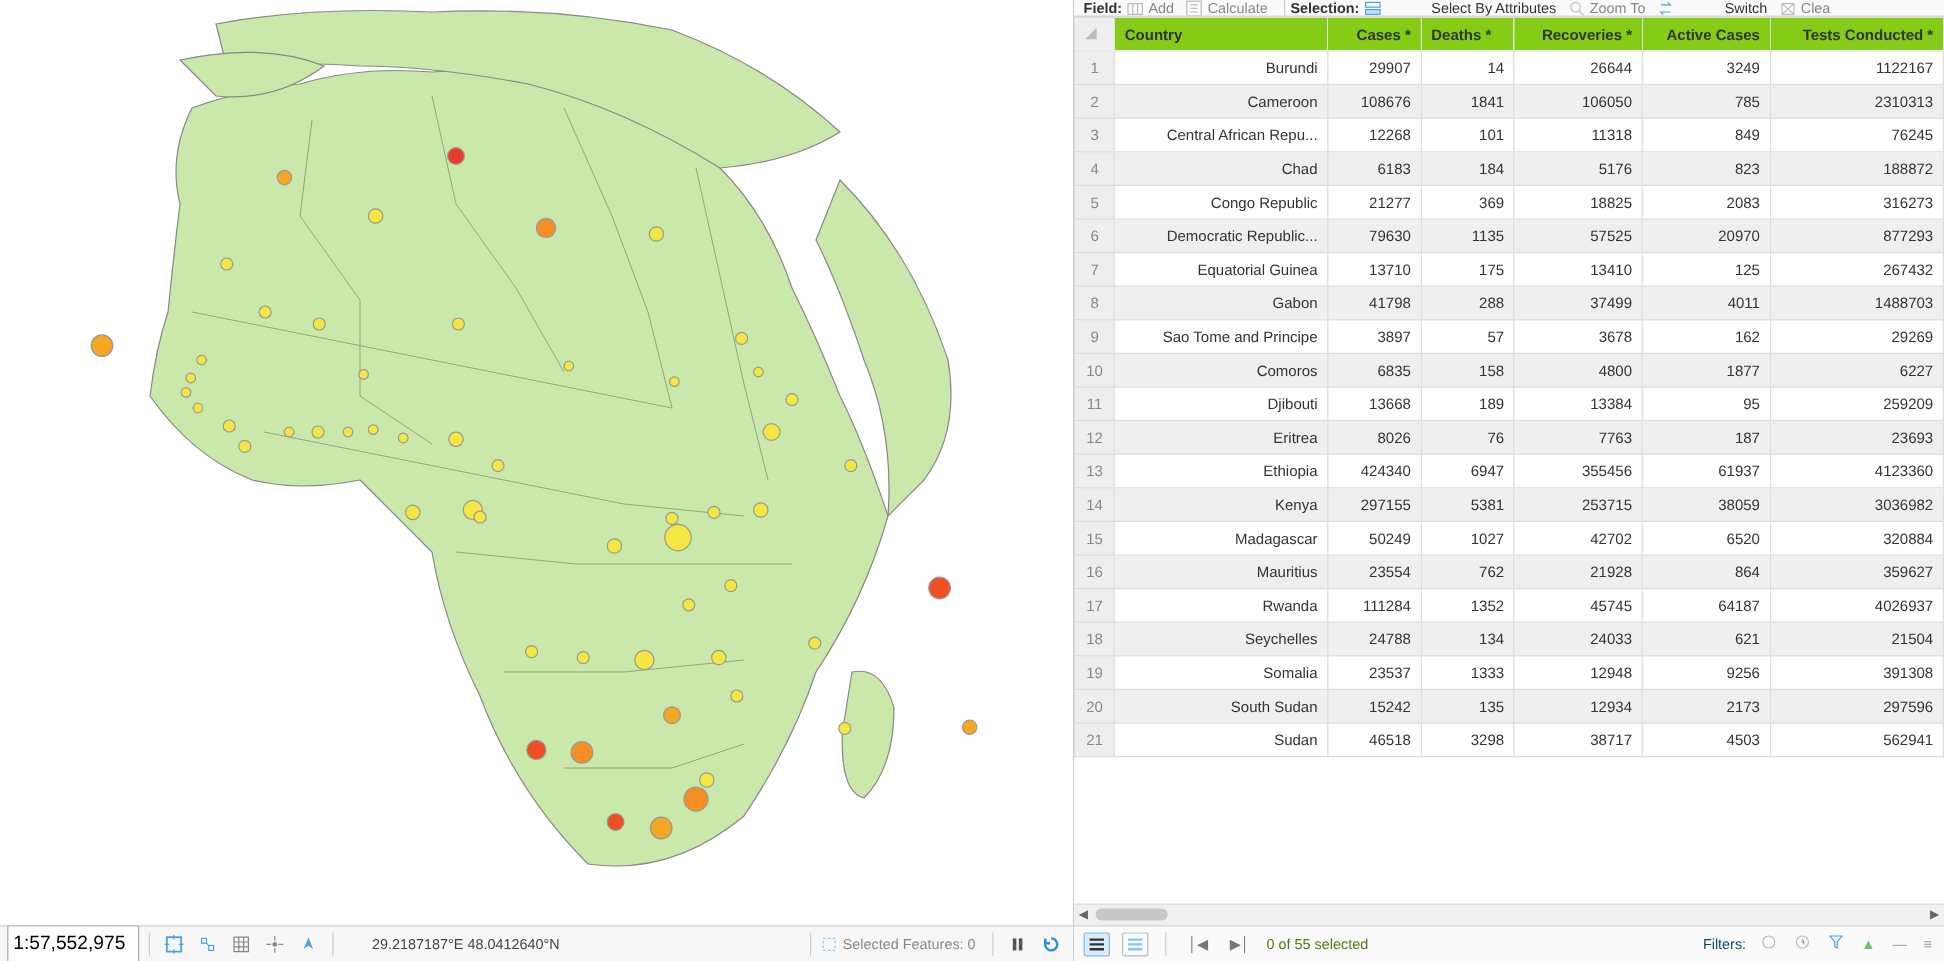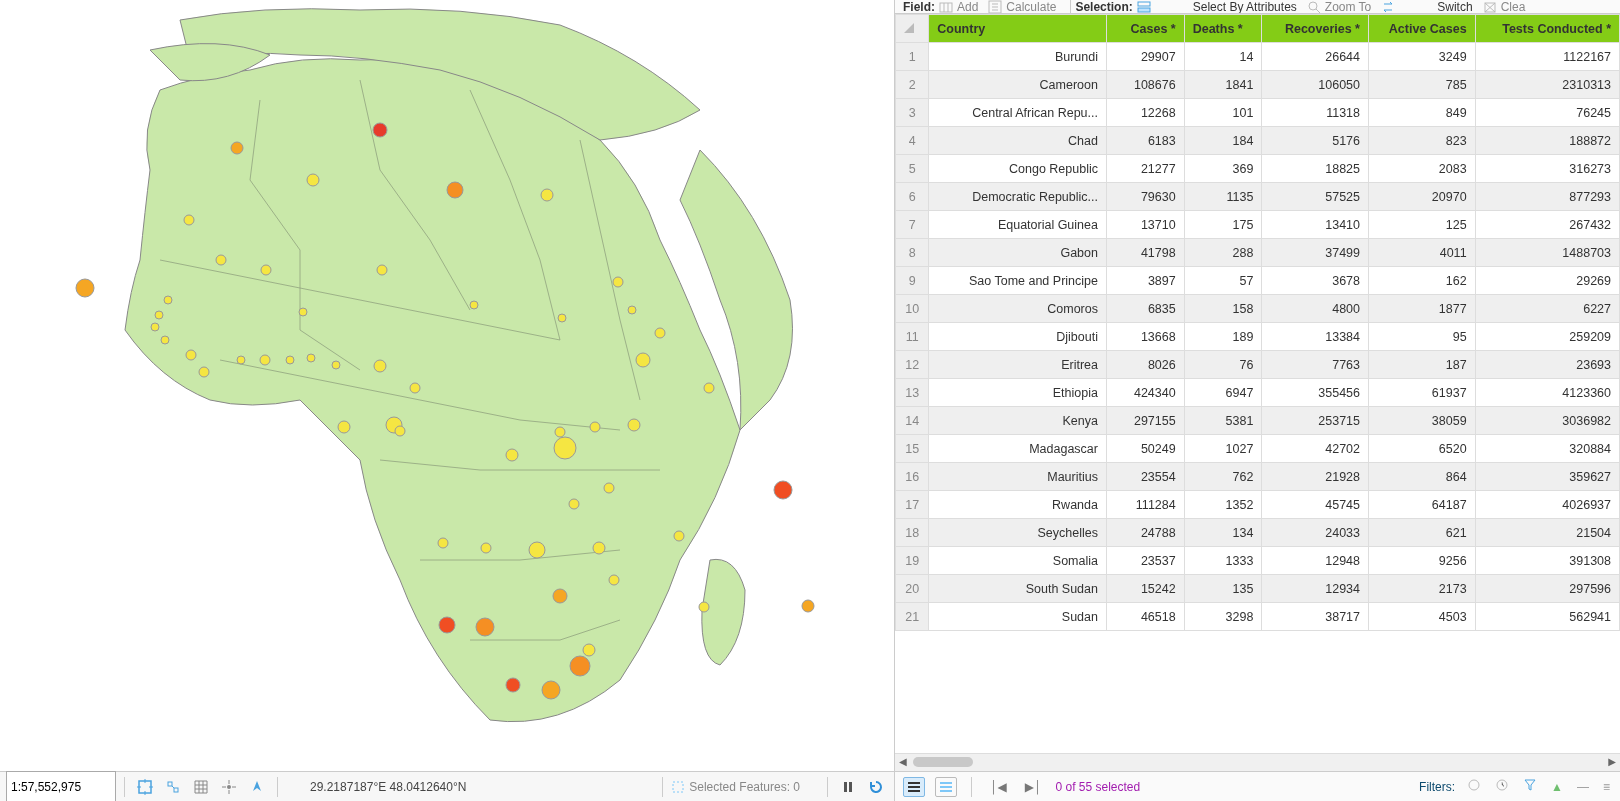--- a/index.html
+++ b/index.html
@@ -8,26 +8,26 @@
 
   
   #map-panel { position: relative; width: 895px; height: 100%; border-right: 1px solid #ccc; display: flex; flex-direction: column; }
   #map-canvas { position: relative; flex: 1; background: #fff; overflow: hidden; }
   #map-canvas svg { position: absolute; top: 0; left: 0; }
 
   .bubble { stroke: #999; stroke-width: 1; }
 
   
   #map-toolbar { height: 30px; border-top: 1px solid #ccc; display: flex; align-items: center; padding: 0 6px; gap: 4px; background: #f7f7f7; }
-  #scale-input { width: 110px; height: 32px; border: 1px solid #aaa; padding: 0 4px; font-size: 12px; }
+  #scale-input { width: 110px; height: 32px; border: 1px solid #aaa; padding: 0 4px; font-size: 16px; }
   .tb-sep { width: 1px; height: 20px; background: #ccc; margin: 0 4px; }
   .tb-btn { width: 24px; height: 22px; display: inline-flex; align-items: center; justify-content: center; border: 1px solid transparent; border-radius: 2px; cursor: pointer; color:#555;}
   #coords { margin-left: 24px; font-size: 12px; color: #444; }
   #map-toolbar .spacer { flex: 1; }
-  #sel-features { font-size: 12px; color: #888; margin-right: 19px; display:flex; align-items:center; gap:4px;}
+  #sel-features { font-size: 12px; color: #888; margin-right: 6px; display:flex; align-items:center; gap:4px;}
 
   
   #table-panel { flex: 1; display: flex; flex-direction: column; min-width: 0; }
   #table-toolbar { height: 14px; border-bottom: 1px solid #ccc; display: flex; align-items: center; padding: 0 8px; font-size: 12px; background: #fafafa; overflow:hidden; white-space:nowrap;}
   #table-toolbar .lbl { font-weight: bold; margin-right: 4px; }
   #table-toolbar .tool { display: inline-flex; align-items: center; gap: 4px; margin-right: 10px; color: #888; cursor: default; }
   #table-toolbar .tool.enabled { color: #333; cursor: pointer; gap: 42px; }
   #table-toolbar .tool svg { width:14px; height:14px; }
 
   #grid-wrap { flex: 1; overflow: auto; position: relative; }
@@ -49,21 +49,21 @@
 
   #hscroll-fake { height: 18px; border-top:1px solid #ddd; background:#f0f0f0; position:relative;}
   #hscroll-fake .thumb { position:absolute; left:18px; top:3px; width:60px; height:10px; background:#c8c8c8; border-radius:5px;}
   #hscroll-fake .arrow { position:absolute; top:2px; font-size:10px; color:#666;}
   #hscroll-fake .arrow.l { left:4px;} #hscroll-fake .arrow.r { right:4px;}
 
   #table-status { height: 30px; border-top: 1px solid #ccc; display: flex; align-items: center; padding: 0 8px; background: #fafafa; gap: 10px; }
   #table-status .view-btn { width:22px; height:20px; display:inline-flex; align-items:center; justify-content:center; border:1px solid #bbb; border-radius:2px; cursor:pointer;}
   #table-status .view-btn.active { background:#d9ecfb; border-color:#7fb8e4;}
   #table-status .nav-btn { cursor:pointer; color:#777; padding:0 4px;}
-  #table-status .sel-count { color:#a21caf; }
+  #table-status .sel-count { color:#4d7c0f; }
   #table-status .spacer { flex:1; }
   #table-status .filters-lbl { color:#0c4a6e; }
   #table-status .filter-ic { color:#999; cursor:pointer; padding:0 2px;}
 </style>
 </head>
 <body>
 
 <div id="app">
 
   <div id="map-panel">

